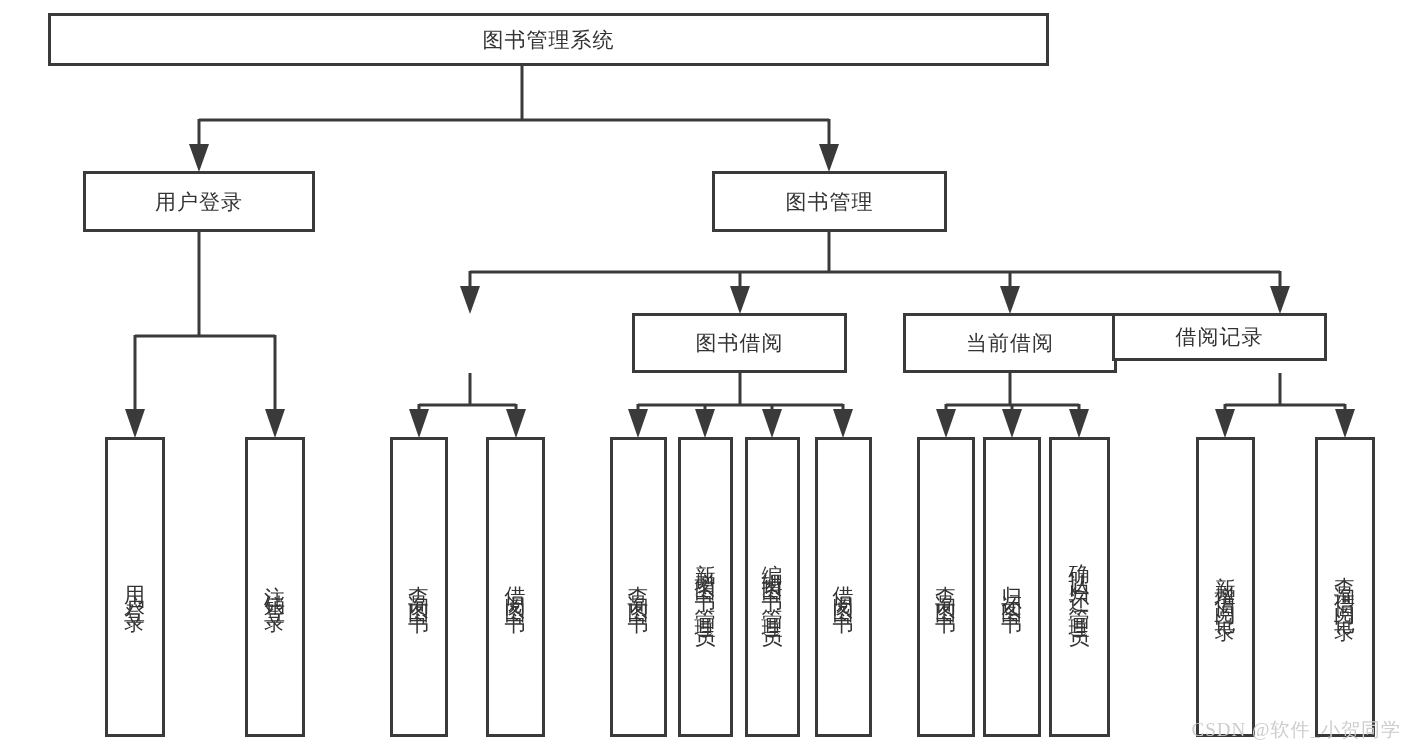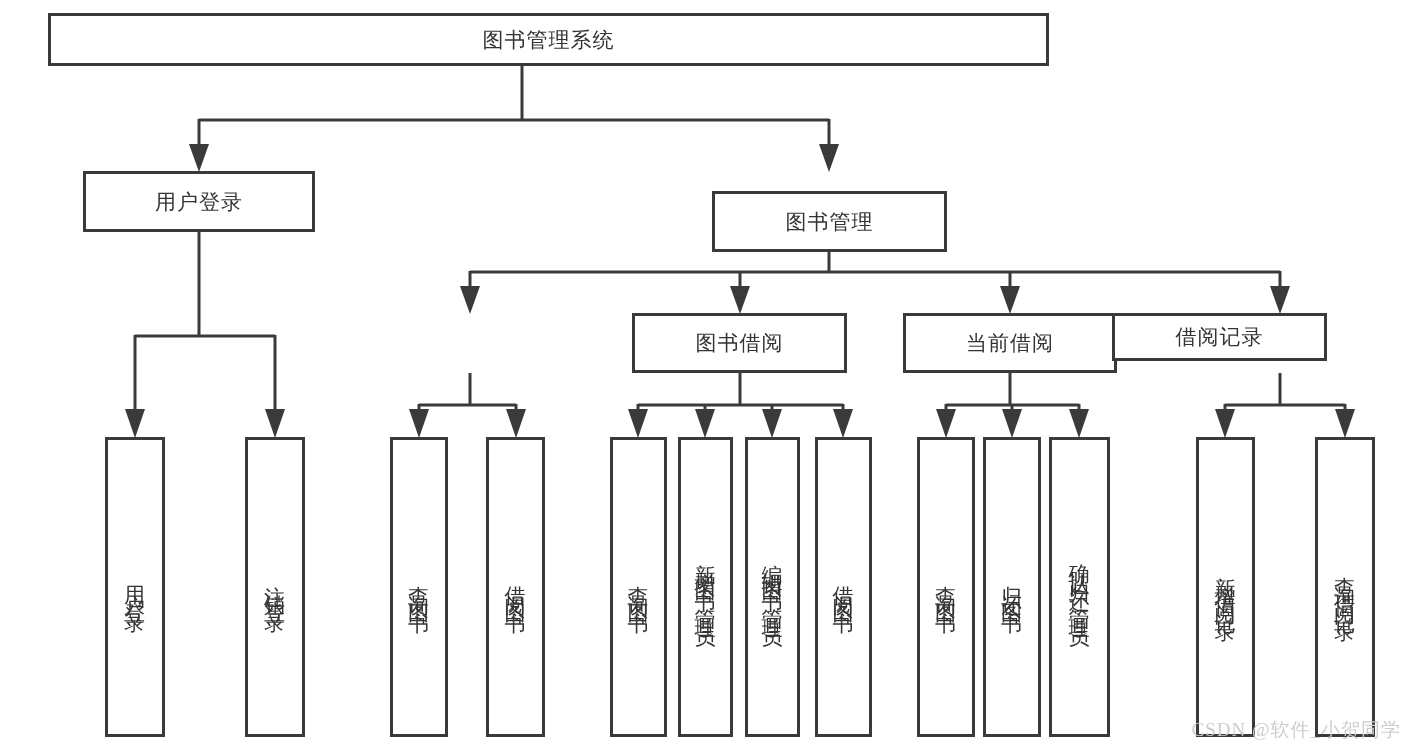--- a/index.html
+++ b/index.html
@@ -111,21 +111,21 @@
       <polygon points="1002,409 1022,409 1012,438"></polygon>
       <polygon points="1069,409 1089,409 1079,438"></polygon>
       <polygon points="1215,409 1235,409 1225,438"></polygon>
       <polygon points="1335,409 1355,409 1345,438"></polygon>
     </g>
   </svg>
 
   <div class="box" style="left:21px;top:13px;width:1001px;height:53px;margin-left:27px;">图书管理系统</div>
 
   <div class="box" style="left:83px;top:171px;width:232px;height:61px;">用户登录</div>
-  <div class="box" style="left:712px;top:171px;width:235px;height:61px;margin-top:20px;">图书管理</div>
+  <div class="box" style="left:712px;top:171px;width:235px;height:61px;">图书管理</div>
 
   <div class="box" style="left:903px;top:313px;width:214px;height:60px;">当前借阅</div>
   <div class="box" style="left:632px;top:313px;width:215px;height:60px;">图书借阅</div>
   <div class="box" style="left:1112px;top:313px;width:215px;height:48px;text-align:right;">借阅记录</div>
 
   <div class="box leaf" style="left:105px;top:437px;width:60px;height:300px;">
     <span>用户登录</span>
   </div>
   <div class="box leaf" style="left:245px;top:437px;width:60px;height:300px;">
     <span>注销登录</span>

